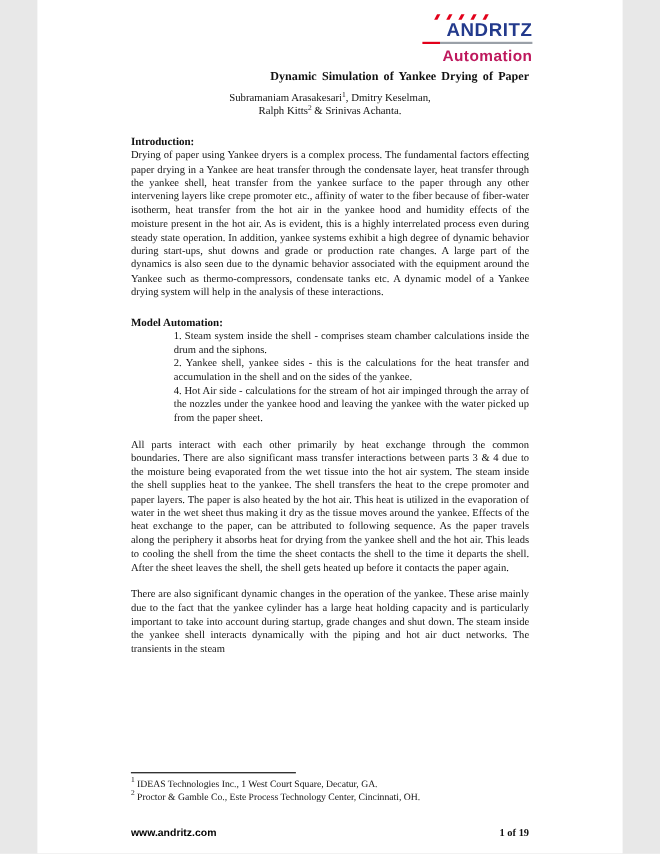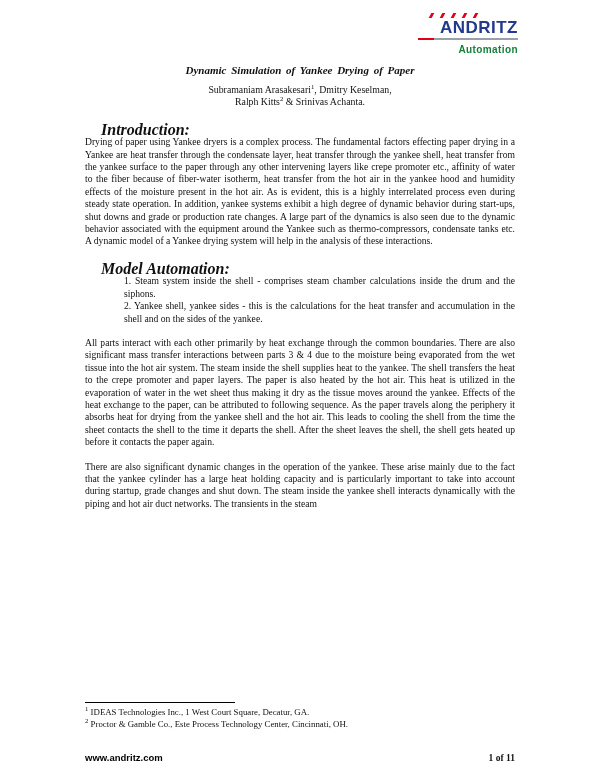--- a/index.html
+++ b/index.html
@@ -1,19 +1,19 @@
 <!DOCTYPE html>
 <html><head>
 <meta charset="utf-8">
 <style>
   * { margin:0; padding:0; box-sizing:border-box; }
   html, body { background:#e8e8e8; }
   .page {
     position:relative;
-    width:600px; height:776px;
+    width:532px; height:776px;
     margin:0 auto;
     background:#ffffff;
     overflow:hidden;
     font-family:"Liberation Serif", serif;
     font-size:9.6px;
     line-height:12.4px;
     color:#111111;
     padding:12px 85px 0 85px;
   }
 
@@ -24,29 +24,29 @@
   .logo-accents i { display:block; width:3px; height:5px; background:#e2001a; transform:skewX(-28deg); }
   .logo-brand {
     font-family:"Liberation Sans", sans-serif; font-weight:bold;
     font-size:17px; line-height:19px; letter-spacing:0.5px; color:#233a8c;
   }
   .logo-divider { height:2px; margin:1px 0 2px 0;
     background:linear-gradient(to right, #e2001a 0 16px, #9aa0a8 16px); }
   .logo-division-row { display:flex; align-items:center; justify-content:flex-end; }
   .logo-division {
     font-family:"Liberation Sans", sans-serif; font-weight:bold;
-    font-size:10px; line-height:16px; color:#15803d; letter-spacing:0.4px;
+    font-size:14px; line-height:16px; color:#be185d; letter-spacing:0.4px;
   }
 
   
-  .title { margin-top:52px; text-align:center; font-size:11px; font-weight:bold; line-height:13px; word-spacing:2px;font-style:italic; }
+  .title { margin-top:52px; text-align:right; font-size:11px; font-weight:bold; line-height:13px; word-spacing:2px; }
   .authors { margin-top:7px; text-align:center; font-size:9.8px; }
   sup { font-size:6.8px; line-height:0; vertical-align:super; }
 
-  .section-heading { margin-top:15px; font-weight:bold; font-style:italic; font-size:16px;margin-left:16px; }
+  .section-heading { margin-top:15px; font-weight:bold; font-size:10px; }
   .para { text-align:justify; margin-bottom:12px; }
   .para.tight { margin-bottom:0; }
   .para.last { margin-bottom:0; }
   .list { margin-bottom:12px;margin-left:39px; }
 
   
   .bottom { position:absolute; left:85px; bottom:46px; width:430px; font-size:8.8px; line-height:11.5px; }
   .footnote-rule { width:150px; border-top:1px solid #000; margin-bottom:4px; }
   .footer {
     position:absolute; left:85px; right:85px; bottom:12px;
@@ -89,33 +89,34 @@
   </div>
 
   <div class="section-heading">Introduction:</div>
   <p class="para">Drying of paper using Yankee dryers is a complex process. The fundamental factors effecting paper drying in a Yankee are heat transfer through the condensate layer, heat transfer through the yankee shell, heat transfer from the yankee surface to the paper through any other intervening layers like crepe promoter etc., affinity of water to the fiber because of fiber-water isotherm, heat transfer from the hot air in the yankee hood and humidity effects of the moisture present in the hot air. As is evident, this is a highly interrelated process even during steady state operation. In addition, yankee systems exhibit a high degree of dynamic behavior during start-ups, shut downs and grade or production rate changes. A large part of the dynamics is also seen due to the dynamic behavior associated with the equipment around the Yankee such as thermo-compressors, condensate tanks etc. A dynamic model of a Yankee drying system will help in the analysis of these interactions.</p>
 
   <div class="section-heading">Model Automation:</div>
 
   <div class="list">
     <p class="para tight">1. Steam system inside the shell - comprises steam chamber calculations inside the drum and the siphons.</p>
     <p class="para tight">2. Yankee shell, yankee sides - this is the calculations for the heat transfer and accumulation in the shell and on the sides of the yankee.</p>
+    <p class="para tight">4. Hot Air side - calculations for the stream of hot air impinged through the array of the nozzles under the yankee hood and leaving the yankee with the water picked up from the paper sheet.</p>
   </div>
 
   <p class="para">All parts interact with each other primarily by heat exchange through the common boundaries. There are also significant mass transfer interactions between parts 3 &amp; 4 due to the moisture being evaporated from the wet tissue into the hot air system. The steam inside the shell supplies heat to the yankee. The shell transfers the heat to the crepe promoter and paper layers. The paper is also heated by the hot air. This heat is utilized in the evaporation of water in the wet sheet thus making it dry as the tissue moves around the yankee. Effects of the heat exchange to the paper, can be attributed to following sequence. As the paper travels along the periphery it absorbs heat for drying from the yankee shell and the hot air. This leads to cooling the shell from the time the sheet contacts the shell to the time it departs the shell. After the sheet leaves the shell, the shell gets heated up before it contacts the paper again.</p>
   <p class="para last">There are also significant dynamic changes in the operation of the yankee. These arise mainly due to the fact that the yankee cylinder has a large heat holding capacity and is particularly important to take into account during startup, grade changes and shut down. The steam inside the yankee shell interacts dynamically with the piping and hot air duct networks. The transients in the steam</p>
 
   <div class="bottom">
     <div class="footnote-rule"></div>
     <div class="footnote">
       <sup>1</sup><span> IDEAS Technologies Inc., 1 West Court Square, Decatur, GA.</span>
     </div>
     <div class="footnote">
       <sup>2</sup><span> Proctor &amp; Gamble Co., Este Process Technology Center, Cincinnati, OH.</span>
     </div>
   </div>
 
   <div class="footer">
     <span class="site">www.andritz.com</span>
-    <span class="pageno">1 of 11</span>
+    <span class="pageno">1 of 19</span>
   </div>
 
 </div>
 
 </body></html>

